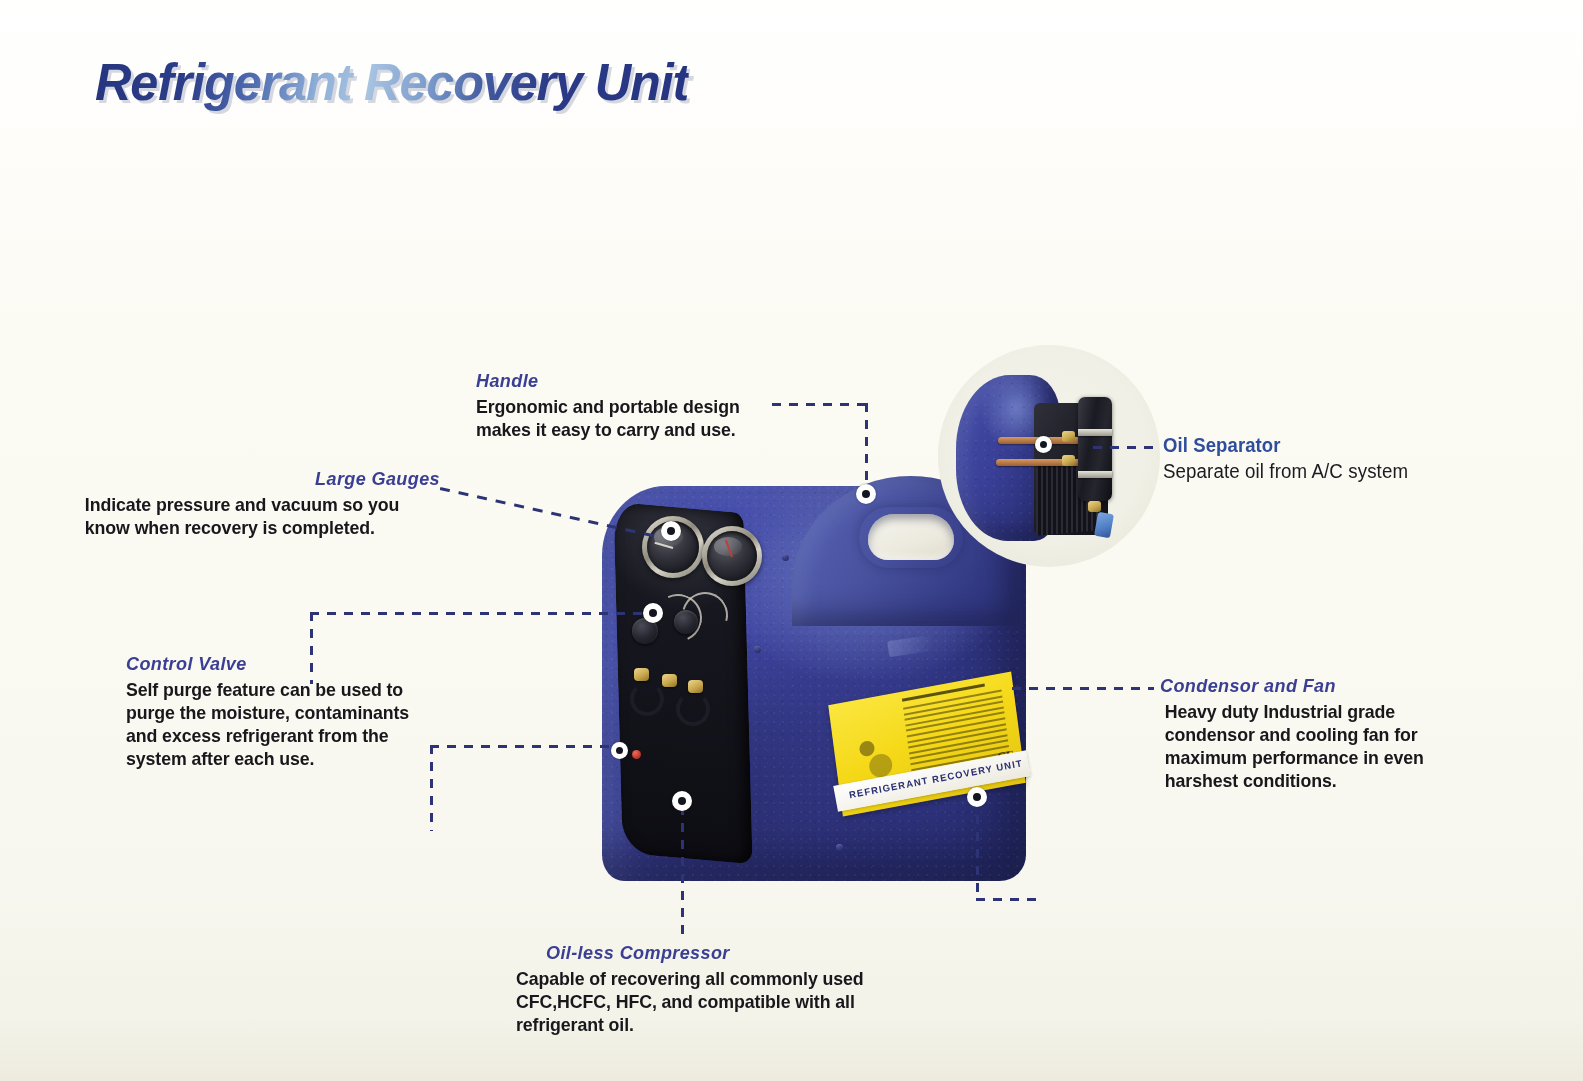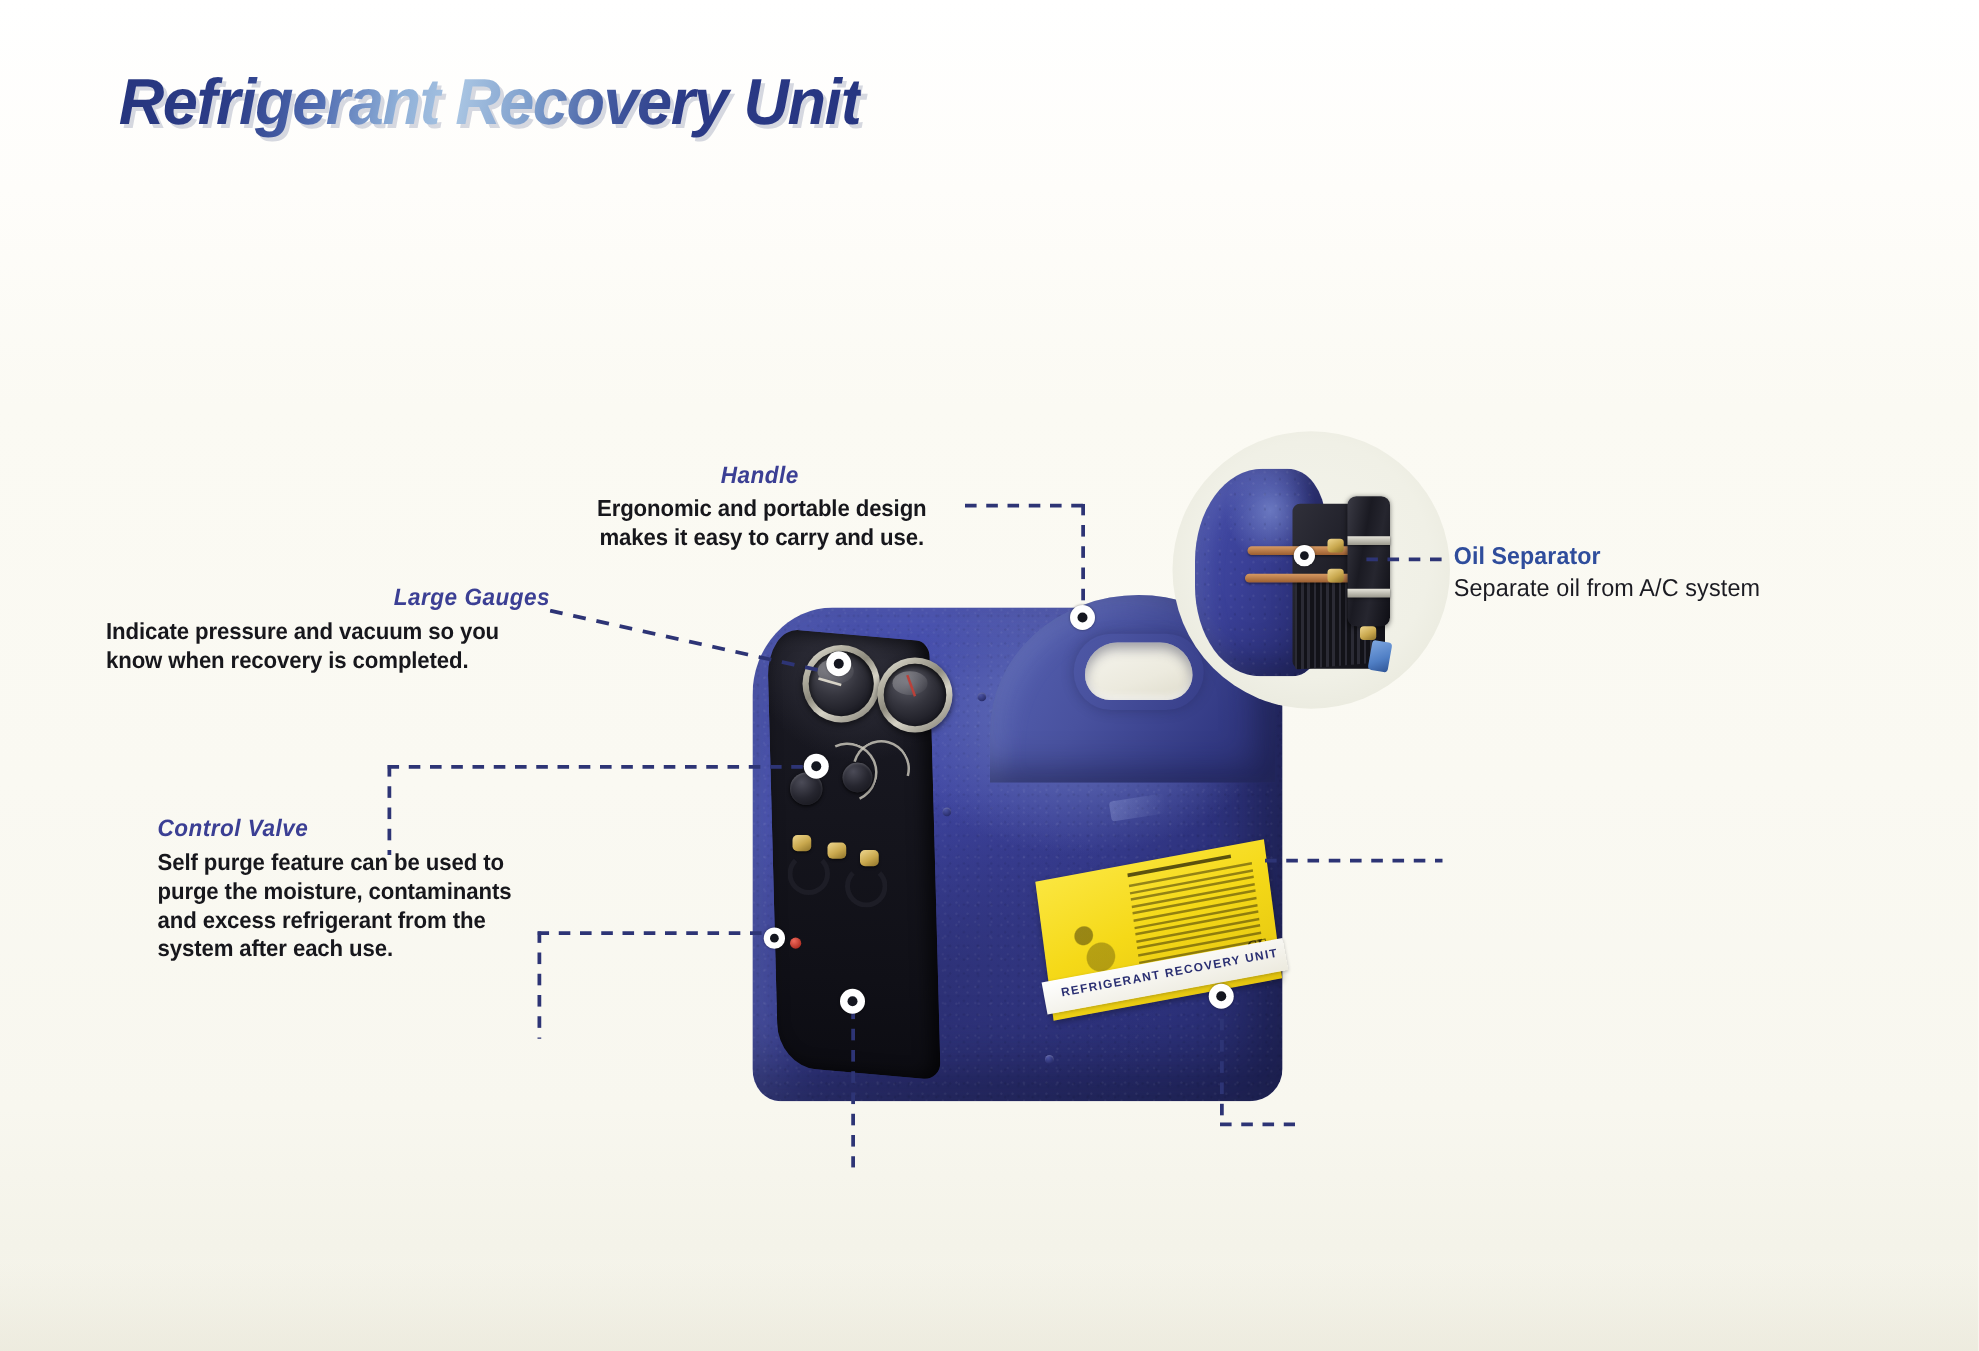--- a/index.html
+++ b/index.html
@@ -562,37 +562,45 @@
   <div class="dash-h" style="left:976px; top:898px; width:60px;"></div>
 
   <div class="marker" style="left:856px; top:484px;"></div>
   <div class="marker" style="left:661px; top:521px;"></div>
   <div class="marker" style="left:643px; top:603px;"></div>
   <div class="marker sm" style="left:611px; top:742px;"></div>
   <div class="marker" style="left:672px; top:791px;"></div>
   <div class="marker sm" style="left:1035px; top:436px;"></div>
   <div class="marker" style="left:967px; top:787px;"></div>
 
-  <div class="callout" style="left:451px; top:370px; width:330px;text-align:center;">
+  <div class="callout" style="left:476px; top:370px; width:330px;">
     <h3>Handle</h3>
     <p>Ergonomic and portable design makes it easy to carry and use.</p>
   </div>
 
   <div class="callout ralign" style="left:70px; top:468px; width:370px; text-align:left;">
     <h3>Large Gauges</h3>
     <p>Indicate pressure and vacuum so  you know when recovery is completed.</p>
   </div>
 
   <div class="callout" style="left:92px; top:653px; width:330px;margin-left:34px;">
     <h3>Control Valve</h3>
     <p>Self purge feature can be used to purge the moisture, contaminants and excess refrigerant from the system after each use.</p>
   </div>
 
 
+  <div class="callout" style="left:516px; top:942px; width:390px;">
+    <h3 style="margin-left:30px;">Oil-less Compressor</h3>
+    <p>Capable of recovering all commonly used CFC,HCFC, HFC, and compatible with all refrigerant oil.</p>
+  </div>
 
   <div class="callout modern" style="left:1163px; top:434px; width:320px;">
     <h3>Oil Separator</h3>
     <p>Separate oil from A/C system</p>
   </div>
 
+  <div class="callout" style="left:1160px; top:675px; width:310px;">
+    <h3>Condensor and Fan</h3>
+    <p style="padding-left:5px;">Heavy duty Industrial grade condensor and cooling fan for maximum performance in even harshest conditions.</p>
+  </div>
 
 
 </div>
 
 </body></html>

